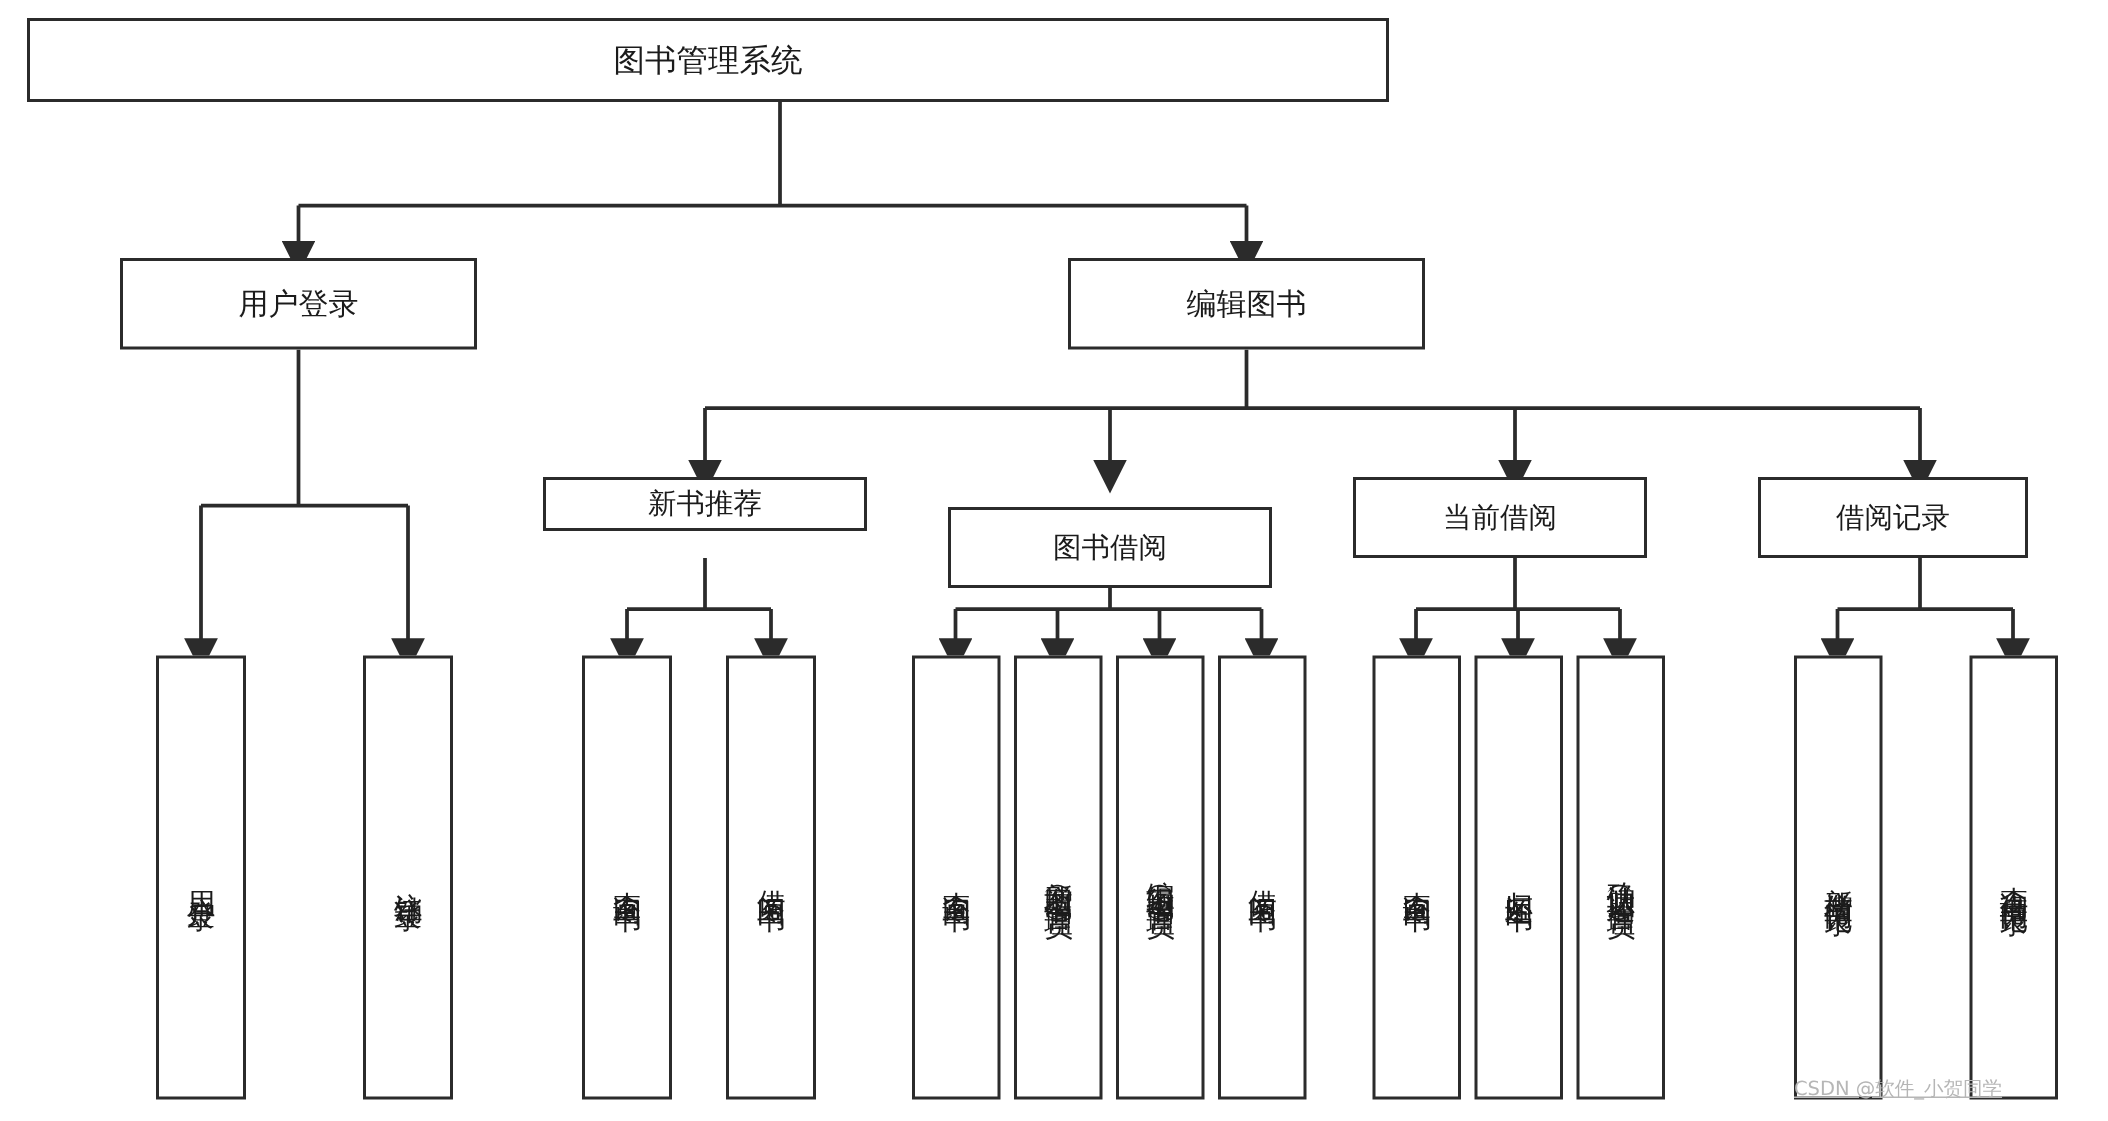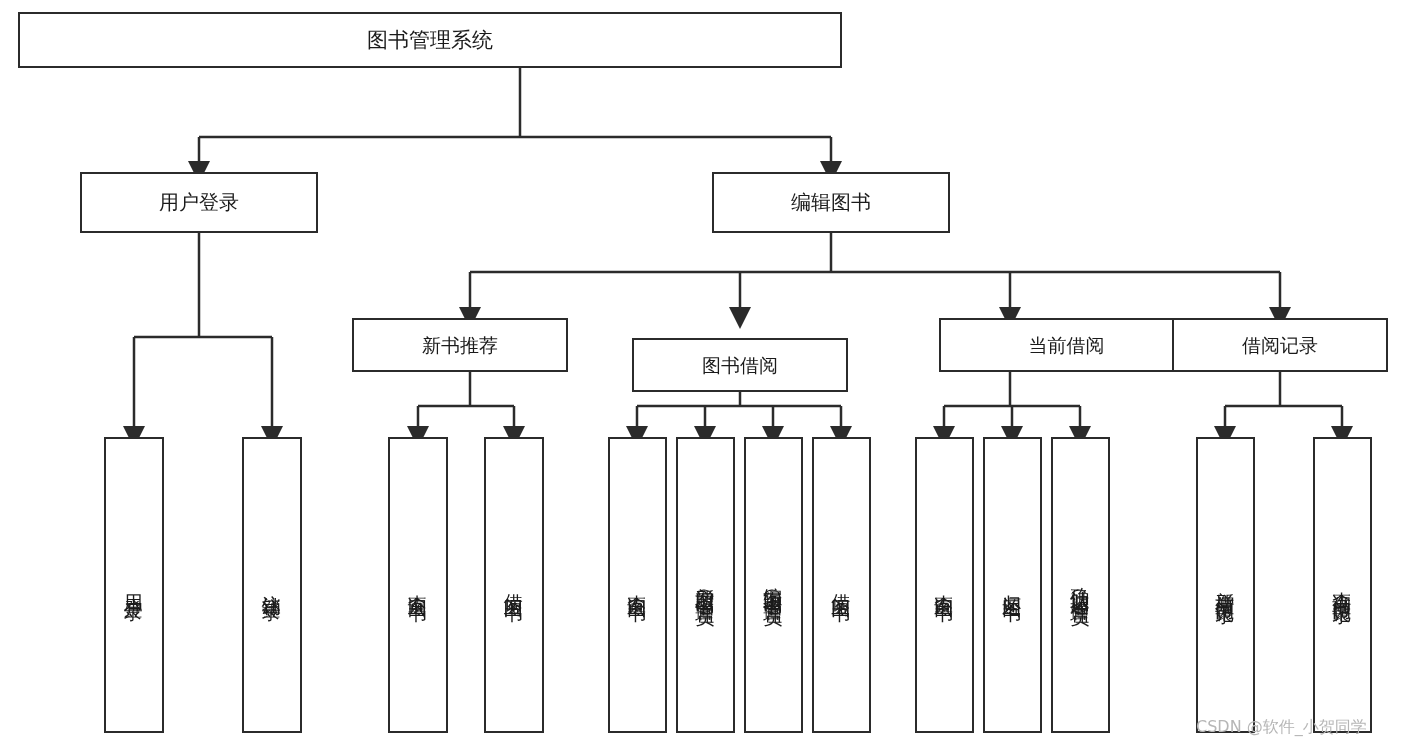--- a/index.html
+++ b/index.html
@@ -11,23 +11,23 @@
             border:2.5px solid #2b2b2b;display:flex;align-items:center;
             justify-content:center;}
   .node-label{color:#1b1b1b;text-align:center;line-height:1.18;
               font-family:"DejaVu Sans","Liberation Sans",sans-serif;}
   .lvl0 .node-label{font-size:21px;}
   .lvl1 .node-label{font-size:20px;}
   .lvl2 .node-label{font-size:19px;}
   .lvl3 .node-label{font-size:19px;writing-mode:vertical-rl;
                     text-orientation:upright;letter-spacing:3px;
                     white-space:pre;}
-  .watermark{position:absolute;color:#b6b6b6;font-size:16px;
+  .watermark{position:absolute;color:#b6b6b6;font-size:13px;
              font-family:"DejaVu Sans","Liberation Sans",sans-serif;
-             white-space:nowrap;pointer-events:none;}
+             white-space:nowrap;pointer-events:none;text-decoration:underline;}
 </style>
 </head>
 <body>
 
 <div id="diagram-root">
 
   <svg id="flow" viewBox="0 0 1405 747" xmlns="http://www.w3.org/2000/svg">
     <defs>
       <marker id="arrow" markerWidth="9" markerHeight="9" refX="1" refY="4.5" orient="auto" markerUnits="strokeWidth">
         <path d="M0,0 L9,4.5 L0,9 z" fill="#2b2b2b"></path>
@@ -64,39 +64,39 @@
         <path d="M1012,406 L1012,428" marker-end="url(#arrow)"></path>
         <path d="M1080,406 L1080,428" marker-end="url(#arrow)"></path>
         <path d="M1280,372 L1280,406"></path>
         <path d="M1225,406 L1342,406"></path>
         <path d="M1225,406 L1225,428" marker-end="url(#arrow)"></path>
         <path d="M1342,406 L1342,428" marker-end="url(#arrow)"></path>
       </g>
   </svg>
 
   <div id="nodes-layer">
-      <div class="node-box lvl0" style="left: 18px; top: 12px; width: 824px; height: 56px;">
+      <div class="node-box lvl0" style="left: 18px; top: 12px; width: 908px; height: 56px;">
         <span class="node-label">图书管理系统</span>
       </div>
       <div class="node-box lvl1" style="left: 80px; top: 172px; width: 238px; height: 61px;">
         <span class="node-label">用户登录</span>
       </div>
       <div class="node-box lvl1" style="left: 712px; top: 172px; width: 238px; height: 61px;">
         <span class="node-label">编辑图书</span>
       </div>
-      <div class="node-box lvl2" style="left: 352px; top: 318px; width: 216px; height: 54px;">
+      <div class="node-box lvl2" style="left: 362px; top: 318px; width: 216px; height: 36px;">
         <span class="node-label">新书推荐</span>
       </div>
       <div class="node-box lvl2" style="left: 632px; top: 318px; width: 216px; height: 54px; margin-top: 20px;">
         <span class="node-label">图书借阅</span>
       </div>
-      <div class="node-box lvl2" style="left: 939px; top: 318px; width: 255px; height: 54px;">
+      <div class="node-box lvl2" style="left: 902px; top: 318px; width: 196px; height: 54px;">
         <span class="node-label">当前借阅</span>
       </div>
-      <div class="node-box lvl2" style="left: 1172px; top: 318px; width: 216px; height: 54px;">
+      <div class="node-box lvl2" style="left: 1172px; top: 318px; width: 180px; height: 54px;">
         <span class="node-label">借阅记录</span>
       </div>
       <div class="node-box lvl3" style="left: 104px; top: 437px; width: 60px; height: 296px;">
         <span class="node-label">用户登录</span>
       </div>
       <div class="node-box lvl3" style="left: 242px; top: 437px; width: 60px; height: 296px;">
         <span class="node-label">注销登录</span>
       </div>
       <div class="node-box lvl3" style="left: 388px; top: 437px; width: 60px; height: 296px;">
         <span class="node-label">查询图书</span>

